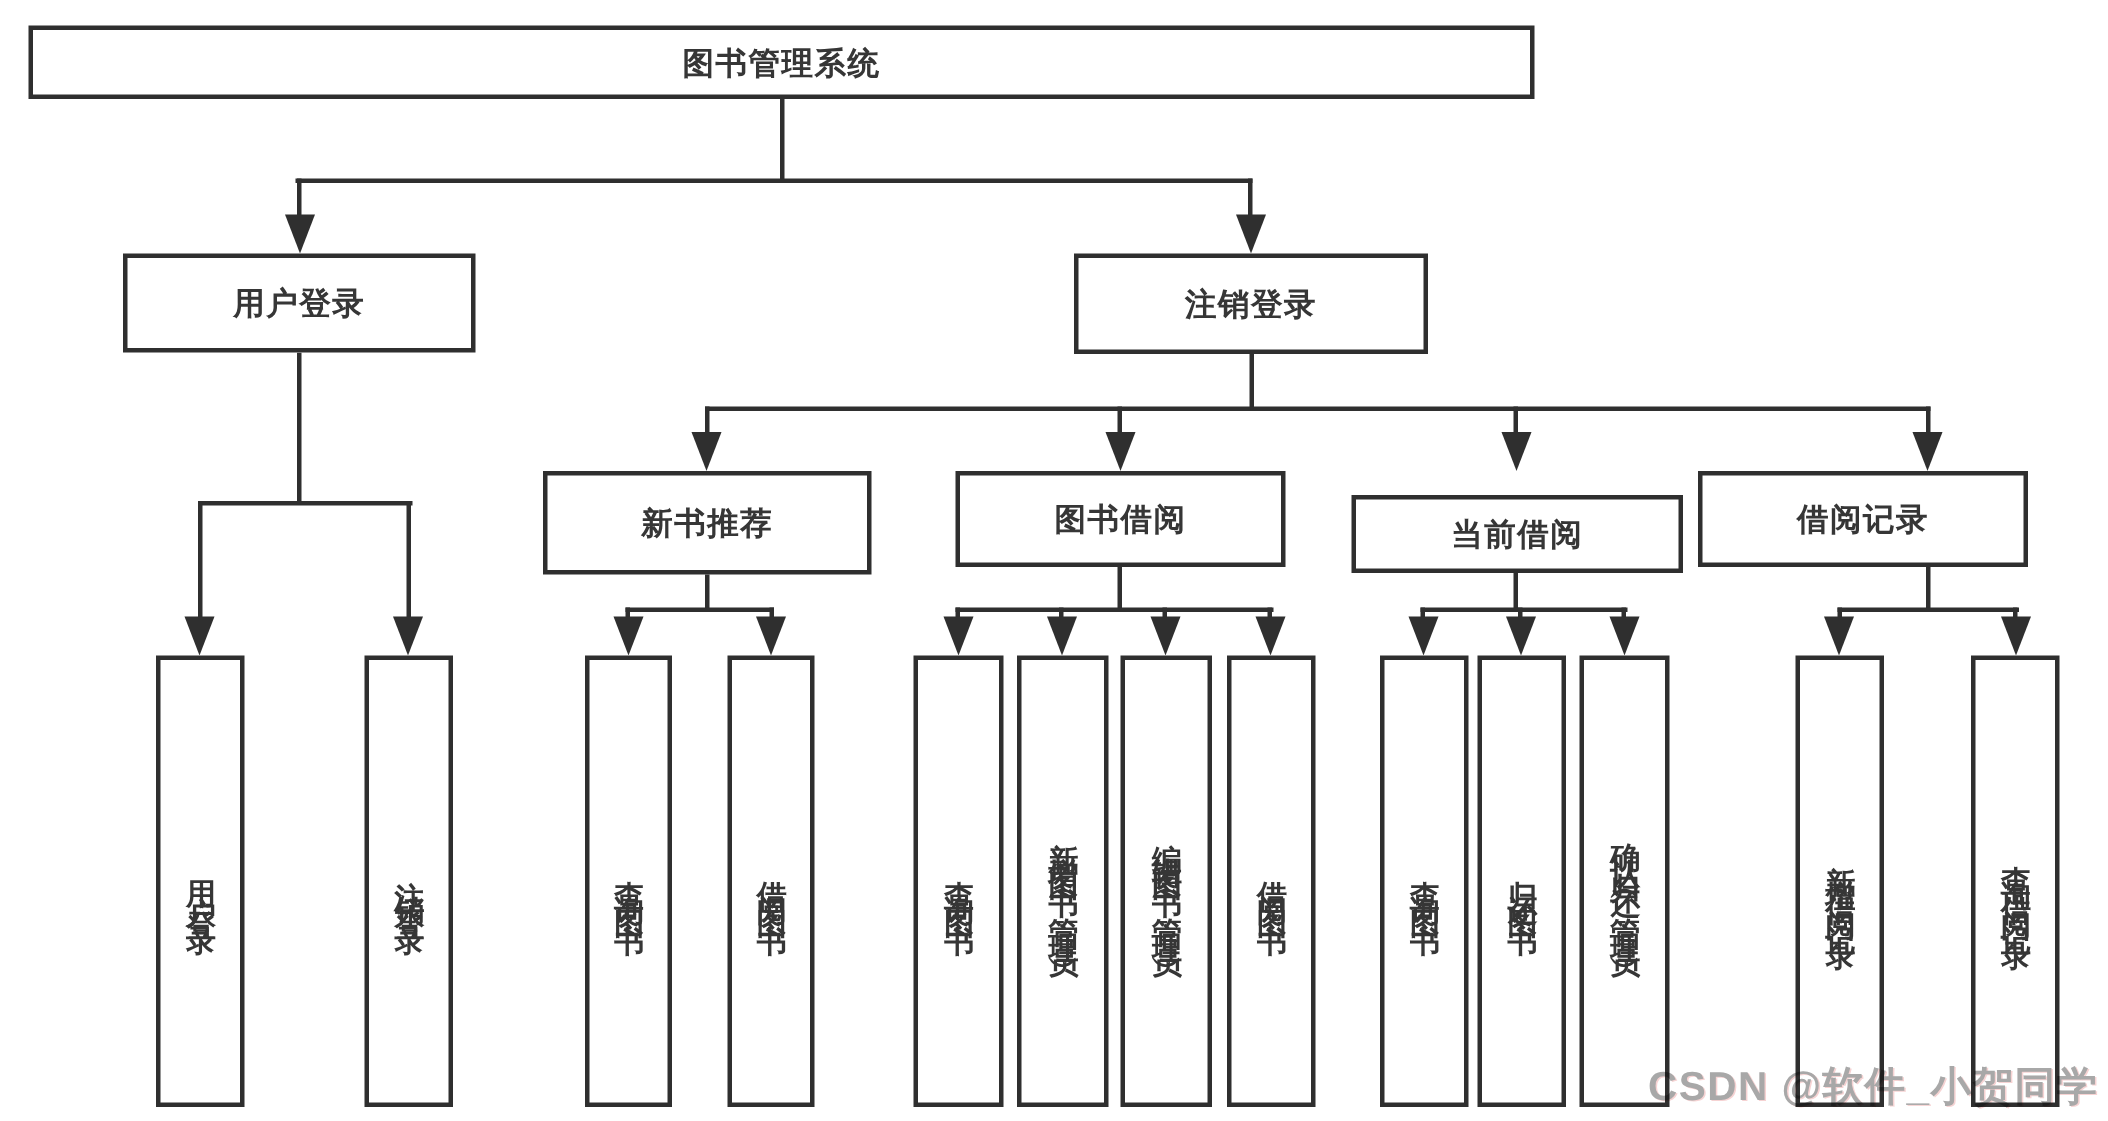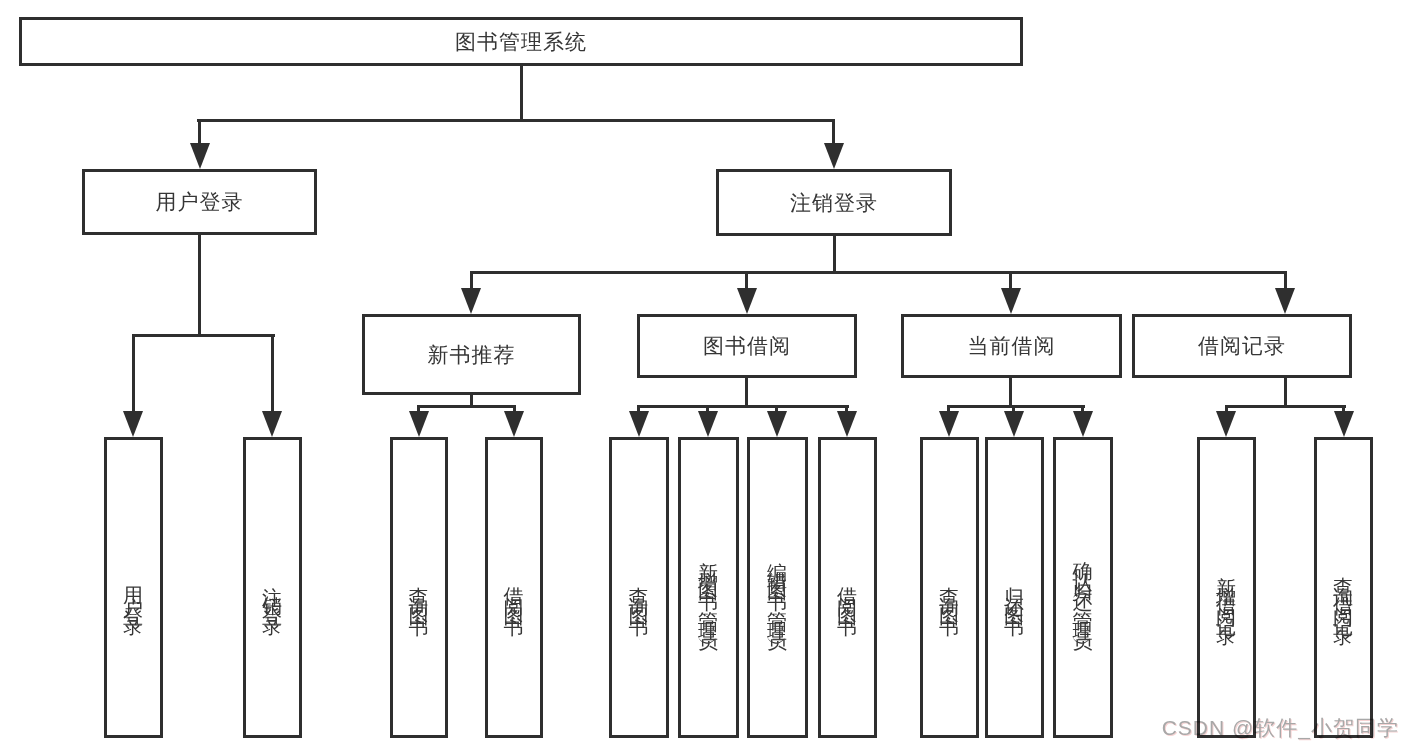--- a/index.html
+++ b/index.html
@@ -2,21 +2,21 @@
 <html><head>
 <meta charset="utf-8">
 <style>
   :root{
     --line:#2f2f2f;
     --text:#363636;
     --wm:#a8a8a8;
   }
   html,body{margin:0;padding:0;background:#ffffff;}
   body{font-family:"Liberation Sans","DejaVu Sans",sans-serif;}
-  .stage{position:relative;width:1405px;height:747px;background:#ffffff;overflow:hidden;}
+  .stage{position:relative;width:1405px;height:747px;background:#ffffff;overflow:hidden;font-weight:bold;}
   .node{
     position:absolute;
     box-sizing:border-box;
     border:3px solid var(--line);
     background:#ffffff;
     display:flex;
     align-items:center;
     justify-content:center;
     color:var(--text);
     font-size:21px;
@@ -34,21 +34,21 @@
   .arr{
     position:absolute;width:0;height:0;z-index:3;
     border-left:10px solid transparent;
     border-right:10px solid transparent;
     border-top:26px solid var(--line);
   }
   .watermark{
     position:absolute;
     right:6px;
     bottom:5px;
-    font-size:21px;
+    font-size:27px;
     color:var(--wm);
     letter-spacing:1px;
     z-index:50;
     mix-blend-mode:multiply;
     text-shadow:1px 1px 0 rgba(226,110,110,0.30);
     white-space:nowrap;
   }
 </style>
 </head>
 <body>
@@ -84,27 +84,27 @@
   <div class="ln" style="left:470px;top:271px;width:817px;height:3px;"></div>
   <div class="ln" style="left:470px;top:271px;width:3px;height:20px;"></div>
   <div class="arr" style="left:461px;top:288px;"></div>
   <div class="ln" style="left:745px;top:271px;width:3px;height:20px;"></div>
   <div class="arr" style="left:737px;top:288px;"></div>
   <div class="ln" style="left:1009px;top:271px;width:3px;height:20px;"></div>
   <div class="arr" style="left:1001px;top:288px;"></div>
   <div class="ln" style="left:1284px;top:271px;width:3px;height:20px;"></div>
   <div class="arr" style="left:1275px;top:288px;"></div>
 
-  <div class="node" style="left:362px;top:314px;width:219px;height:81px;">
+  <div class="node" style="left:362px;top:314px;width:219px;height:69px;">
     <span>新书推荐</span>
   </div>
   <div class="node" style="left:637px;top:314px;width:220px;height:64px;">
     <span>图书借阅</span>
   </div>
-  <div class="node" style="left:901px;top:314px;width:221px;height:64px;">
+  <div class="node" style="left:901px;top:330px;width:221px;height:52px;">
     <span>当前借阅</span>
   </div>
   <div class="node" style="left:1132px;top:314px;width:220px;height:64px;">
     <span>借阅记录</span>
   </div>
 
   <div class="ln" style="left:470px;top:378px;width:3px;height:30px;"></div>
   <div class="ln" style="left:417px;top:405px;width:99px;height:3px;"></div>
   <div class="ln" style="left:417px;top:405px;width:3px;height:11px;"></div>
   <div class="arr" style="left:409px;top:411px;"></div>

